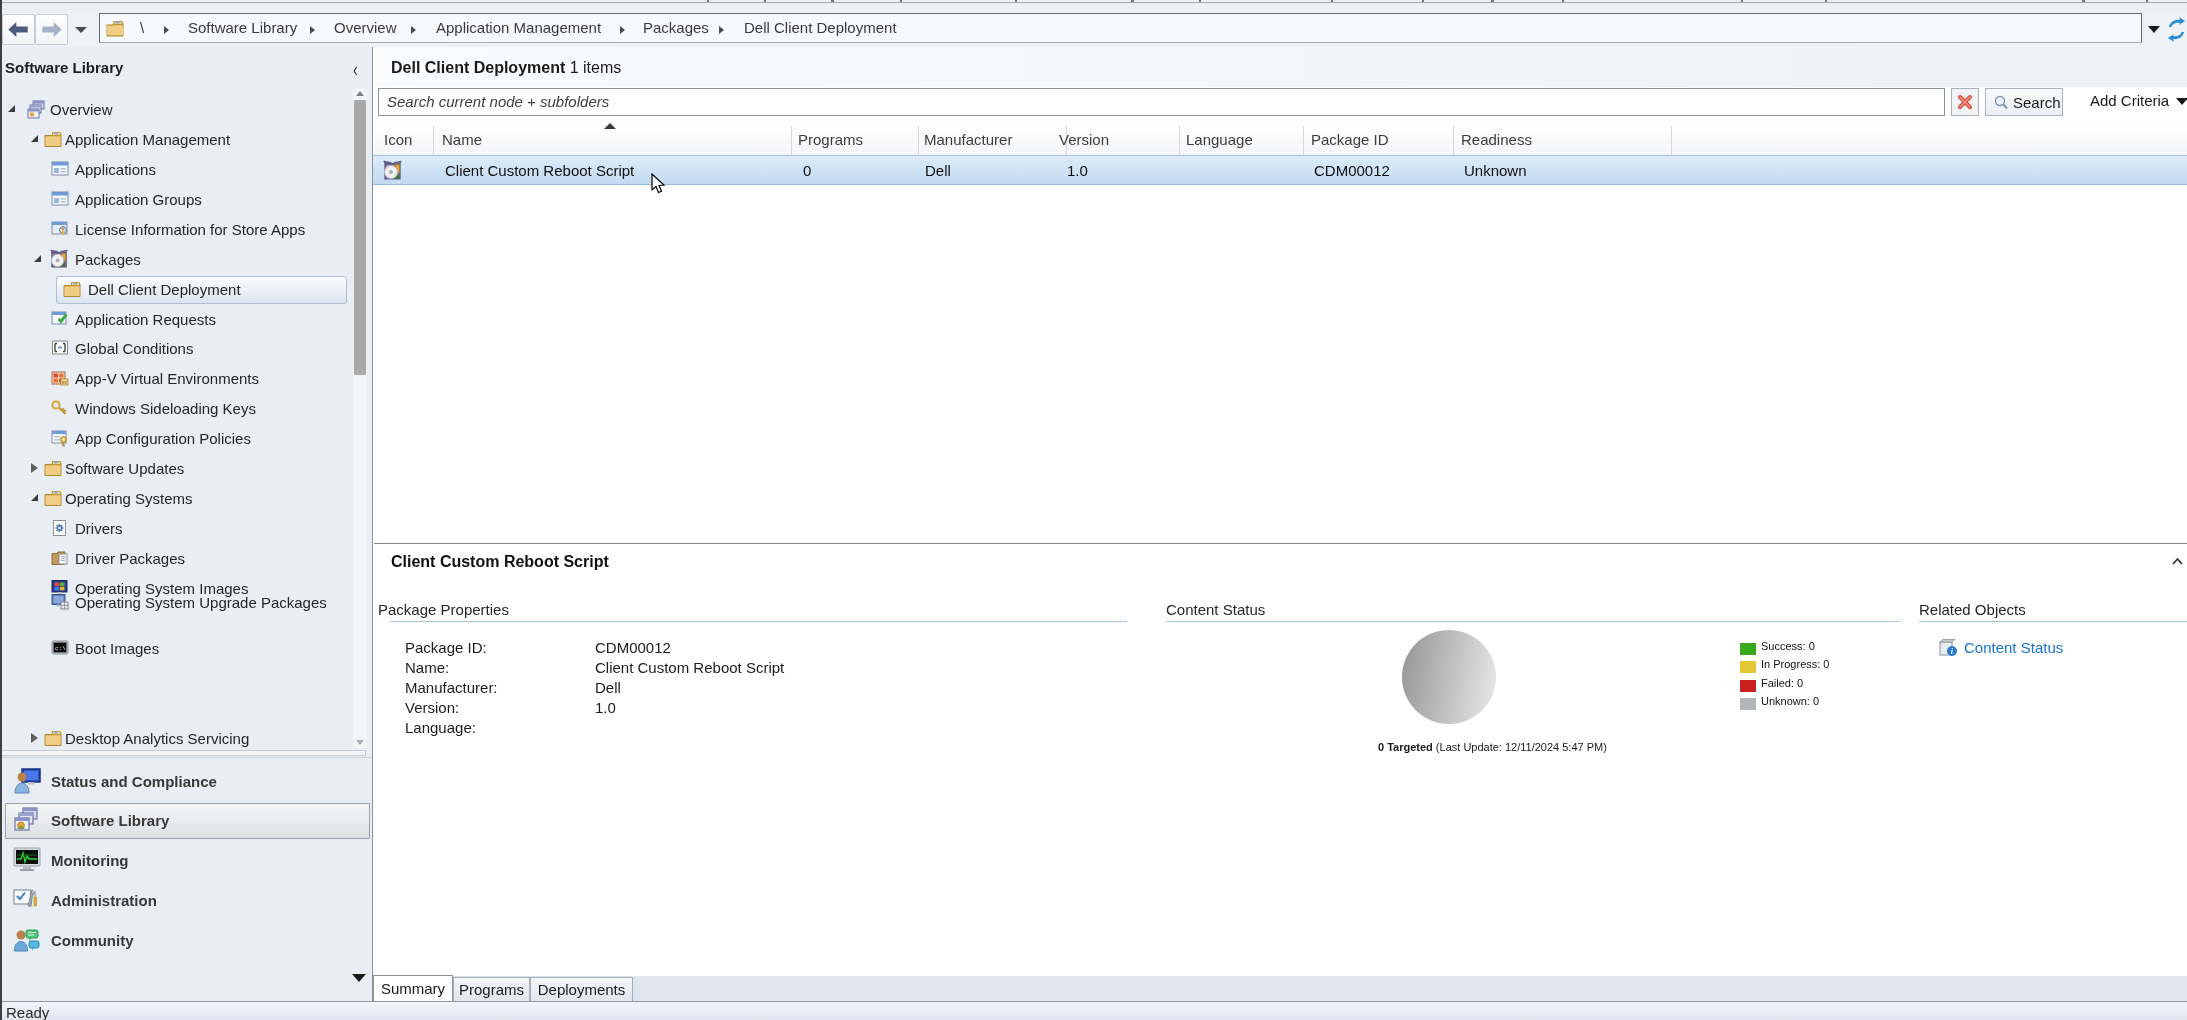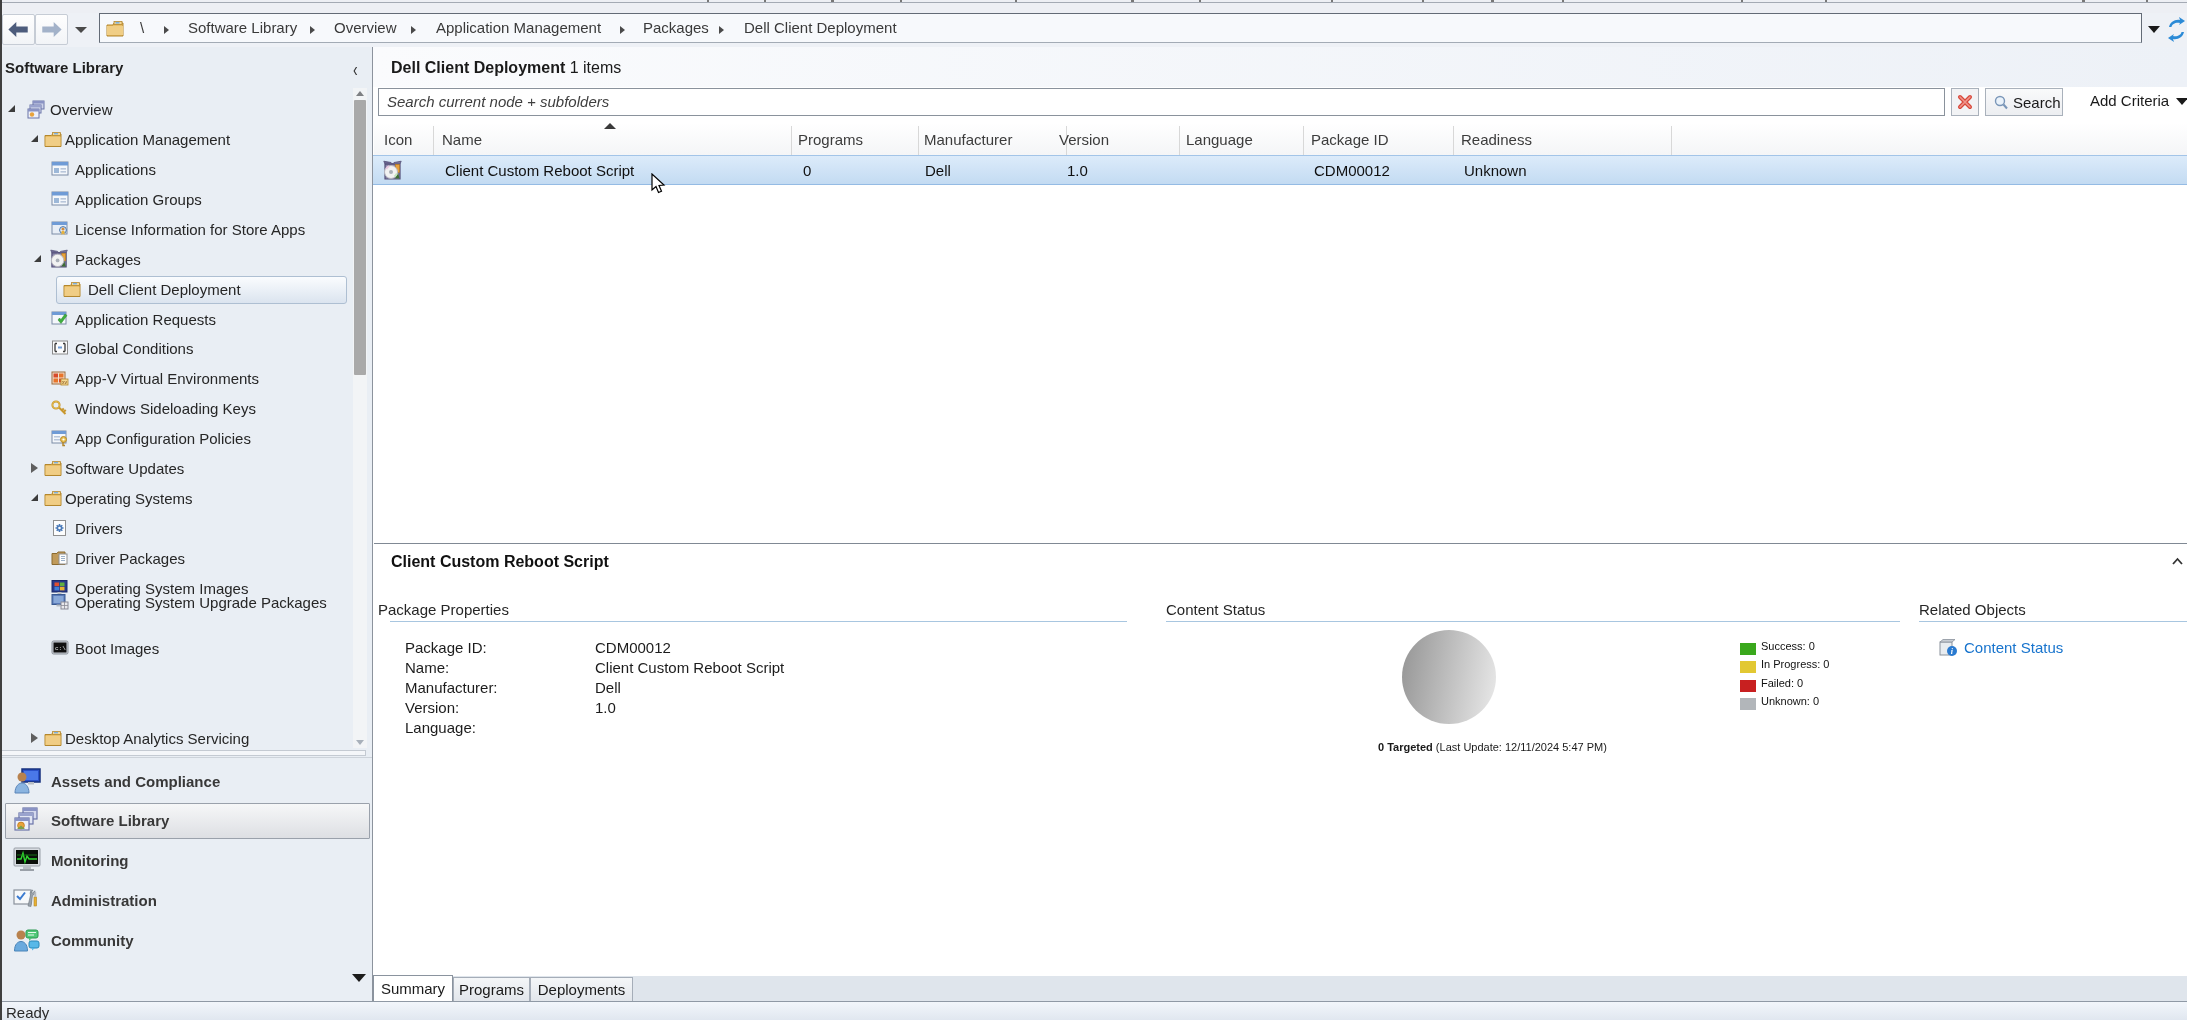--- a/index.html
+++ b/index.html
@@ -324,21 +324,21 @@
   <div style="position:absolute;left:0;top:710px;width:372px;height:1px;background:#cdd3da"></div>
   <div id="navsel"></div>
   <div class="bnav" style="top:714px">
       <svg style="position:absolute;left:13px;top:7px" width="28" height="26" viewBox="0 0 28 26">
         <rect x="9" y="1" width="18" height="13" fill="#2a50c8" stroke="#16307e" stroke-width="1.5"></rect>
         <rect x="11" y="3" width="14" height="9" fill="#4a78e8"></rect>
         <rect x="15" y="14" width="6" height="2.5" fill="#b8bdc4"></rect>
         <circle cx="9" cy="9" r="4.5" fill="#b8824e"></circle>
         <path d="M2 25 C2 18 6 15 9 15 C12 15 16 18 16 25 Z" fill="#8ab4e0" stroke="#5a84b8" stroke-width="1"></path>
       </svg>
-      <div class="bnlabel">Assets and Compliance</div>
+      <div class="bnlabel">Status and Compliance</div>
     </div>
 <div class="bnav" style="top:753px">
       <svg style="position:absolute;left:13px;top:7px" width="26" height="26" viewBox="0 0 26 26">
         <rect x="10" y="1" width="14" height="11" fill="#d5d9ee" stroke="#6b74a8" stroke-width="1.2"></rect>
         <rect x="10" y="1" width="14" height="3" fill="#8a93c4"></rect>
         <rect x="6" y="6" width="14" height="11" fill="#e2e6f4" stroke="#6b74a8" stroke-width="1.2"></rect>
         <rect x="6" y="6" width="14" height="3" fill="#9aa3ce"></rect>
         <rect x="2" y="11" width="14" height="12" fill="#eef1fa" stroke="#6b74a8" stroke-width="1.2"></rect>
         <rect x="2" y="11" width="14" height="3" fill="#8a93c4"></rect>
         <circle cx="8" cy="18.5" r="3.4" fill="#e8a33d" stroke="#c07818" stroke-width="0.8"></circle>

